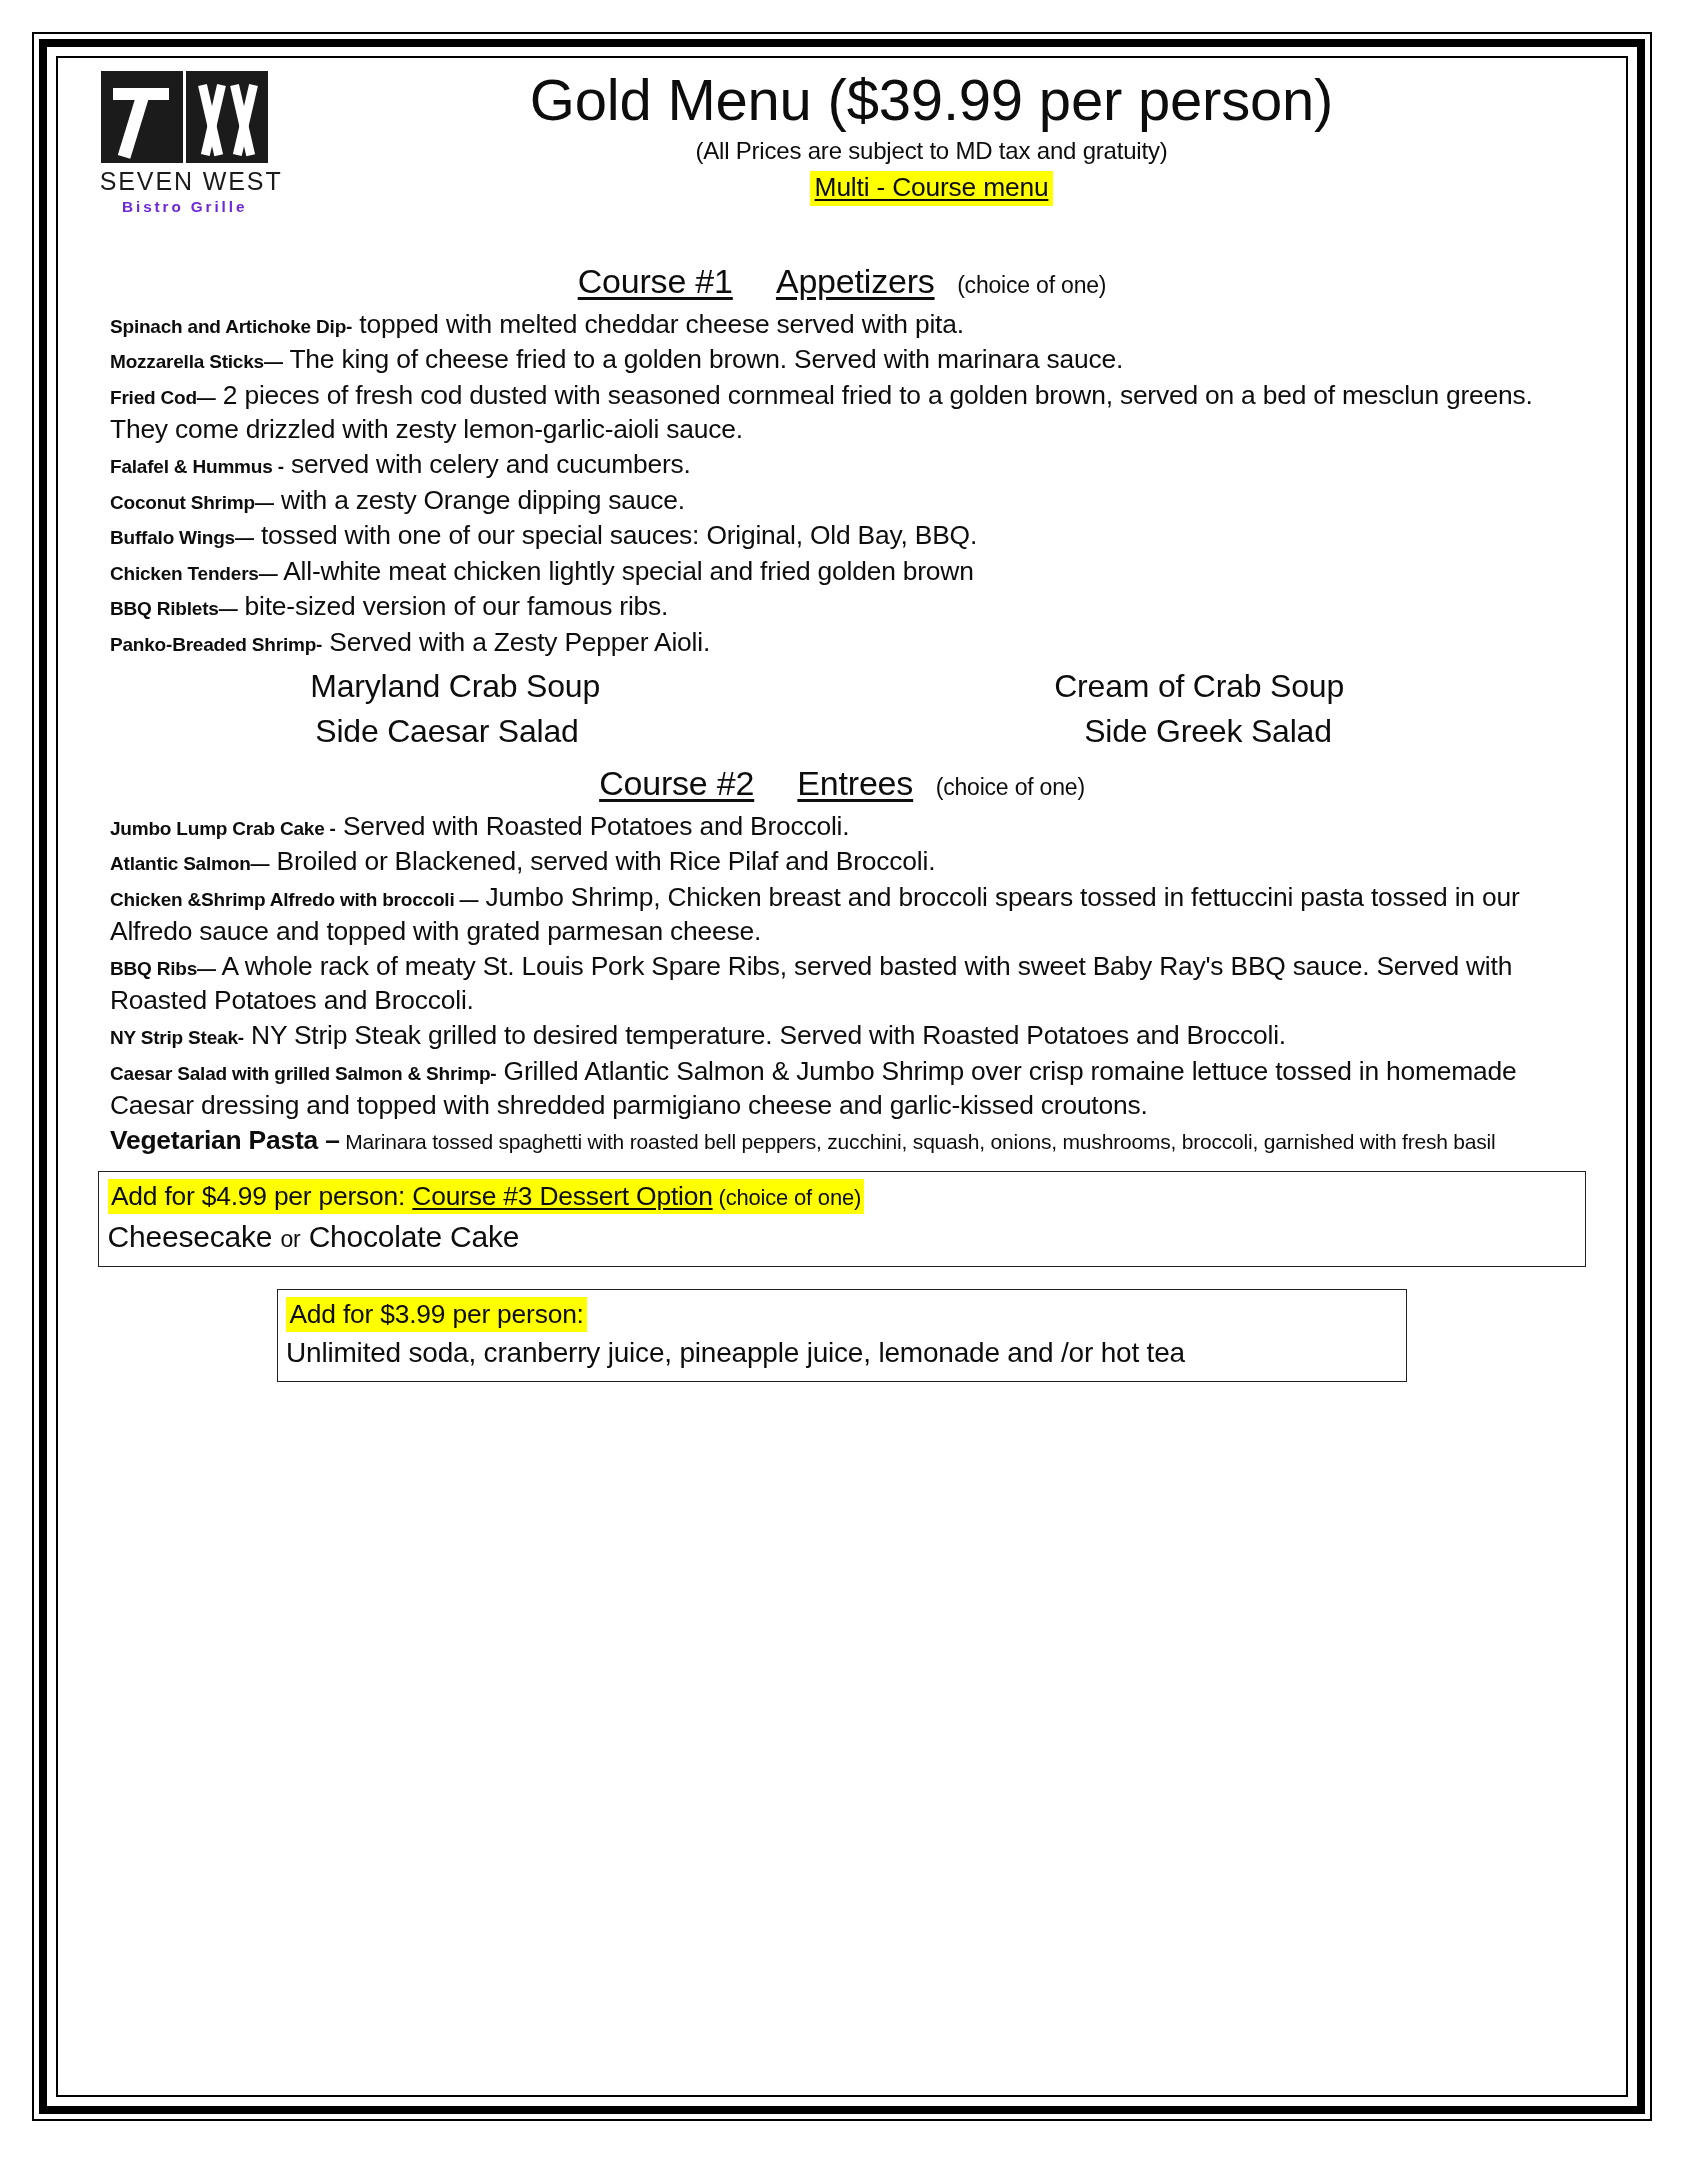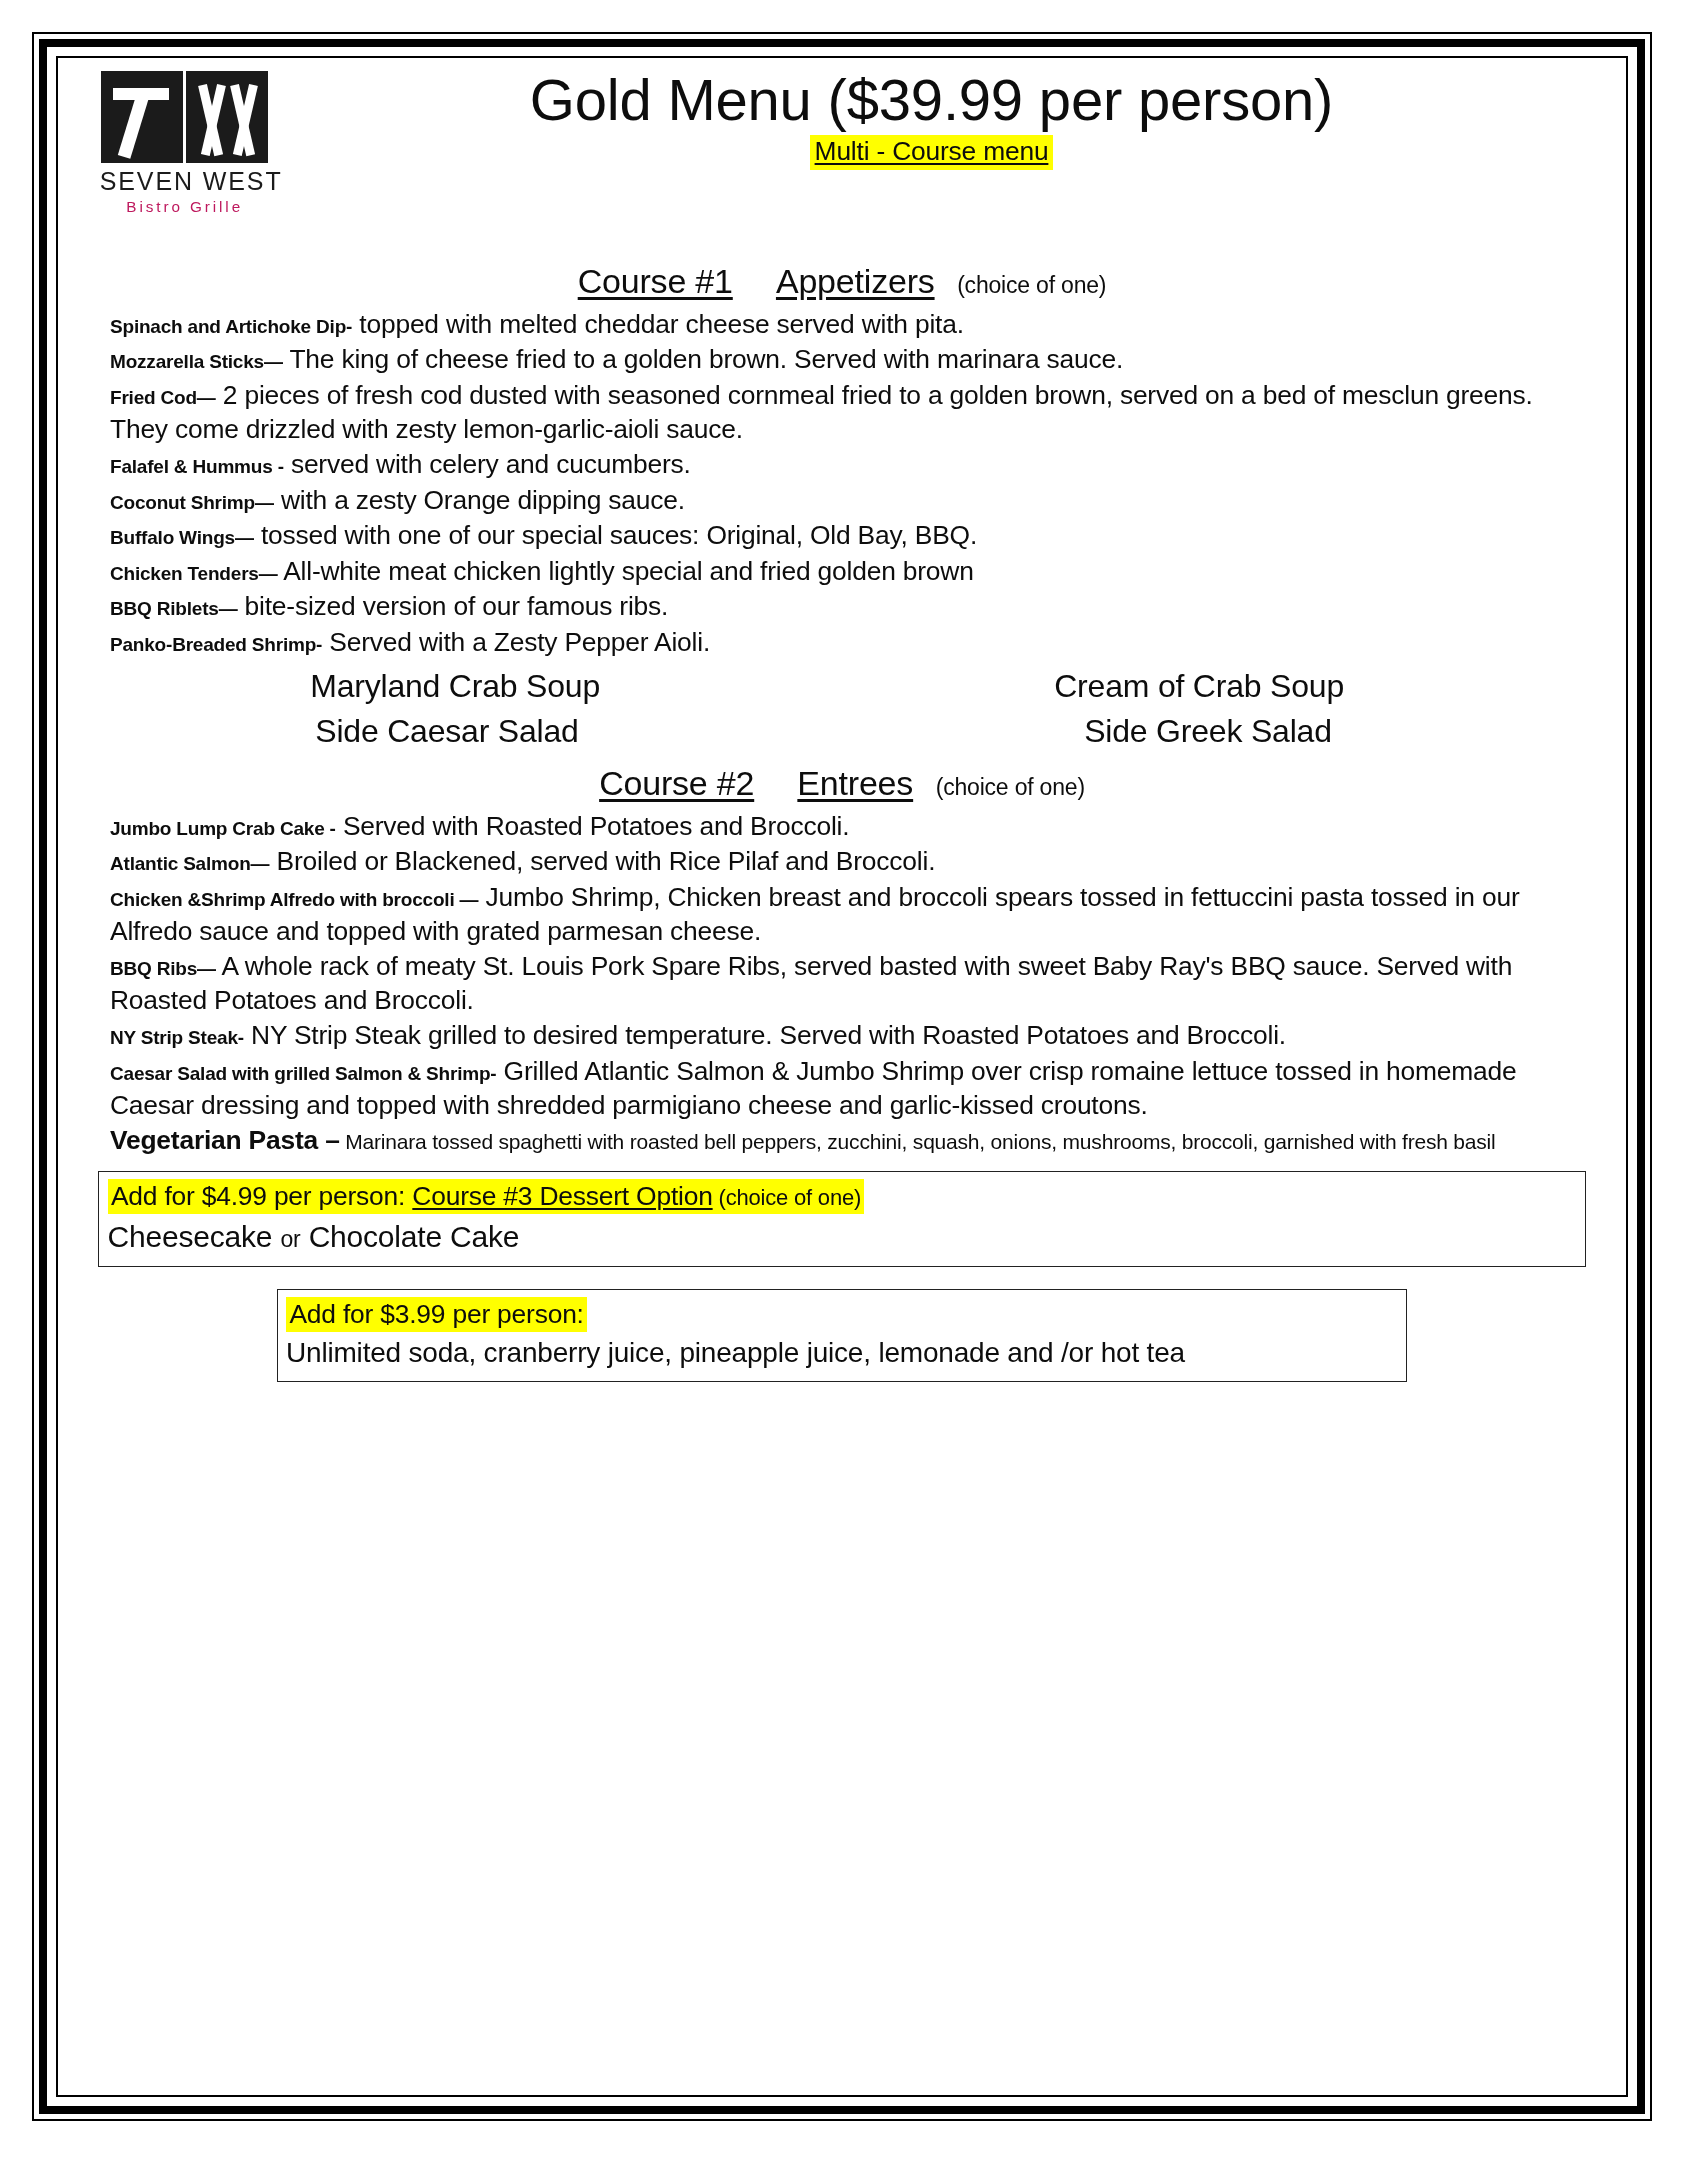--- a/index.html
+++ b/index.html
@@ -126,23 +126,24 @@
     font-size: 25px;
     letter-spacing: 1.9px;
     color: #1b1b1b;
     margin-top: 3.4px;
     white-space: nowrap;
   }
   .logo-sub {
     font-family: "Liberation Sans", sans-serif;
     font-size: 15.3px;
     letter-spacing: 2.9px;
-    color: #be185d;
+    color: #6d28d9;
     margin-top: 2.6px;
     white-space: nowrap;
+    font-weight: bold;
   }
 
   .title-block {
     padding-left: 179px;
     text-align: center;
   }
   .main-title {
     font-size: 58px;
     line-height: 1.02;
     font-weight: 400;
@@ -285,20 +286,21 @@
           <div class="w-s3"></div>
           <div class="w-s4"></div>
         </div>
       </div>
       <div class="logo-word">SEVEN WEST</div>
       <div class="logo-sub">Bistro Grille</div>
     </div>
 
     <div class="title-block">
       <div class="main-title">Gold Menu ($39.99 per person)</div>
+      <div class="subtitle">(All Prices are subject to MD tax and gratuity)</div>
       <div class="multi-course hl">Multi - Course menu</div>
     </div>
   </div>
 
   <div class="course-head">
     <span class="ul">Course #1</span>
     <span class="gap"></span>
     <span class="ul">Appetizers</span>
     <span class="choice">(choice of one)</span>
   </div>

